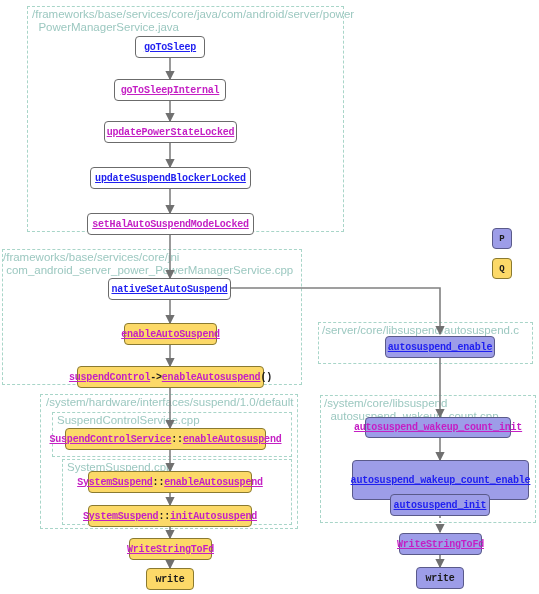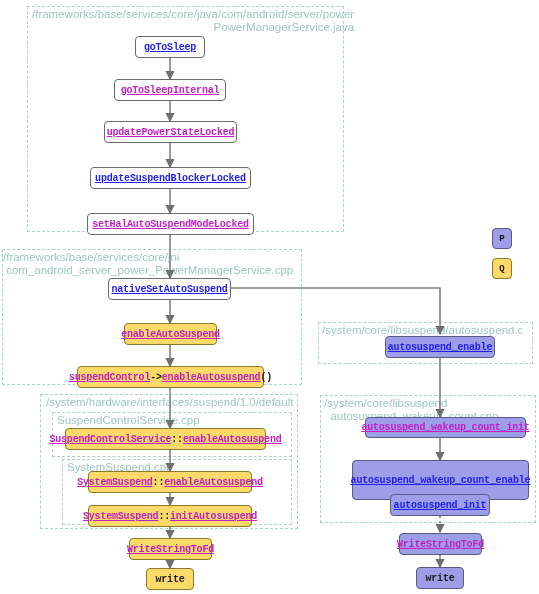--- a/index.html
+++ b/index.html
@@ -100,38 +100,38 @@
       <line x1="440" y1="358" x2="440" y2="417"></line>
       <line x1="440" y1="438" x2="440" y2="460"></line>
       <line x1="440" y1="482" x2="440" y2="494"></line>
       <line x1="440" y1="555" x2="440" y2="567"></line>
     </g>
     <path d="M231,288 L440,288 L440,334" stroke="#808080" stroke-width="1.6" fill="none" marker-end="url(#ah)"></path>
     <line x1="440" y1="516" x2="440" y2="532" stroke="#808080" stroke-width="1.6" fill="none" stroke-dasharray="2,3" marker-end="url(#ah)"></line>
   </svg>
 
   <div class="cluster" style="left:27px;top:6px;width:317px;height:226px;"></div>
-  <div class="cluster-label" style="left:32px;top:8px;text-align:right;">/frameworks/base/services/core/java/com/android/server/power
+  <div class="cluster-label" style="left:32px;top:8px;">/frameworks/base/services/core/java/com/android/server/power
   PowerManagerService.java</div>
 
   <div class="cluster" style="left:2px;top:249px;width:300px;height:136px;"></div>
   <div class="cluster-label" style="left:3px;top:251px;">/frameworks/base/services/core/jni
  com_android_server_power_PowerManagerService.cpp</div>
 
   <div class="cluster" style="left:40px;top:394px;width:258px;height:135px;"></div>
   <div class="cluster-label" style="left:46px;top:396px;">/system/hardware/interfaces/suspend/1.0/default</div>
 
   <div class="cluster" style="left:52px;top:412px;width:240px;height:45px;"></div>
   <div class="cluster-label" style="left:57px;top:414px;">SuspendControlService.cpp</div>
 
   <div class="cluster" style="left:62px;top:459px;width:230px;height:66px;"></div>
   <div class="cluster-label" style="left:67px;top:461px;">SystemSuspend.cpp</div>
 
   <div class="cluster" style="left:318px;top:322px;width:215px;height:42px;"></div>
-  <div class="cluster-label" style="left:322px;top:324px;">/system/core/libsuspend/autosuspend.c</div>
+  <div class="cluster-label" style="left:322px;top:324px;">/server/core/libsuspend/autosuspend.c</div>
 
   <div class="cluster" style="left:320px;top:395px;width:216px;height:128px;"></div>
   <div class="cluster-label" style="left:324px;top:397px;">/system/core/libsuspend
   autosuspend_wakeup_count.cpp</div>
 
   <div class="node white" style="left:135px;top:36px;width:70px;height:22px;">
     <span class="lnk blue">goToSleep</span>
   </div>
 
   <div class="node white" style="left:104px;top:121px;width:133px;height:22px;">
@@ -188,21 +188,21 @@
   </div>
 
   <div class="node yellow" style="left:146px;top:568px;width:48px;height:22px;">
     <span class="plain">write</span>
   </div>
 
   <div class="node purple" style="left:385px;top:336px;width:110px;height:22px;">
     <span class="lnk blue">autosuspend_enable</span>
   </div>
 
-  <div class="node purple" style="left:365px;top:417px;width:161px;height:21px;">
+  <div class="node purple" style="left:365px;top:417px;width:146px;height:21px;">
     <span class="lnk magenta">autosuspend_wakeup_count_init</span>
   </div>
 
   <div class="node purple" style="left:352px;top:460px;width:177px;height:40px;">
     <span class="lnk blue">autosuspend_wakeup_count_enable</span>
   </div>
 
   <div class="node purple" style="left:390px;top:494px;width:100px;height:22px;">
     <span class="lnk blue">autosuspend_init</span>
   </div>

